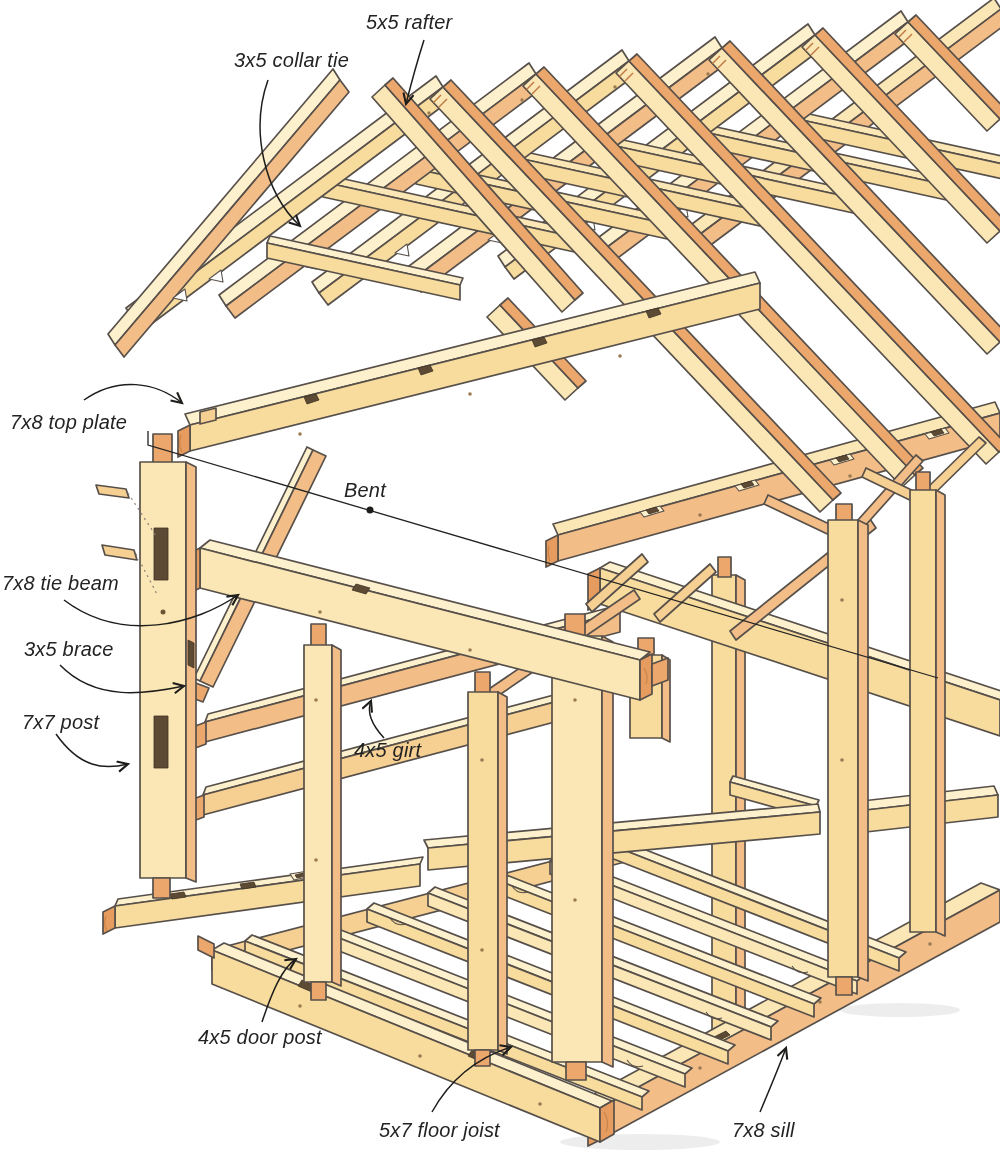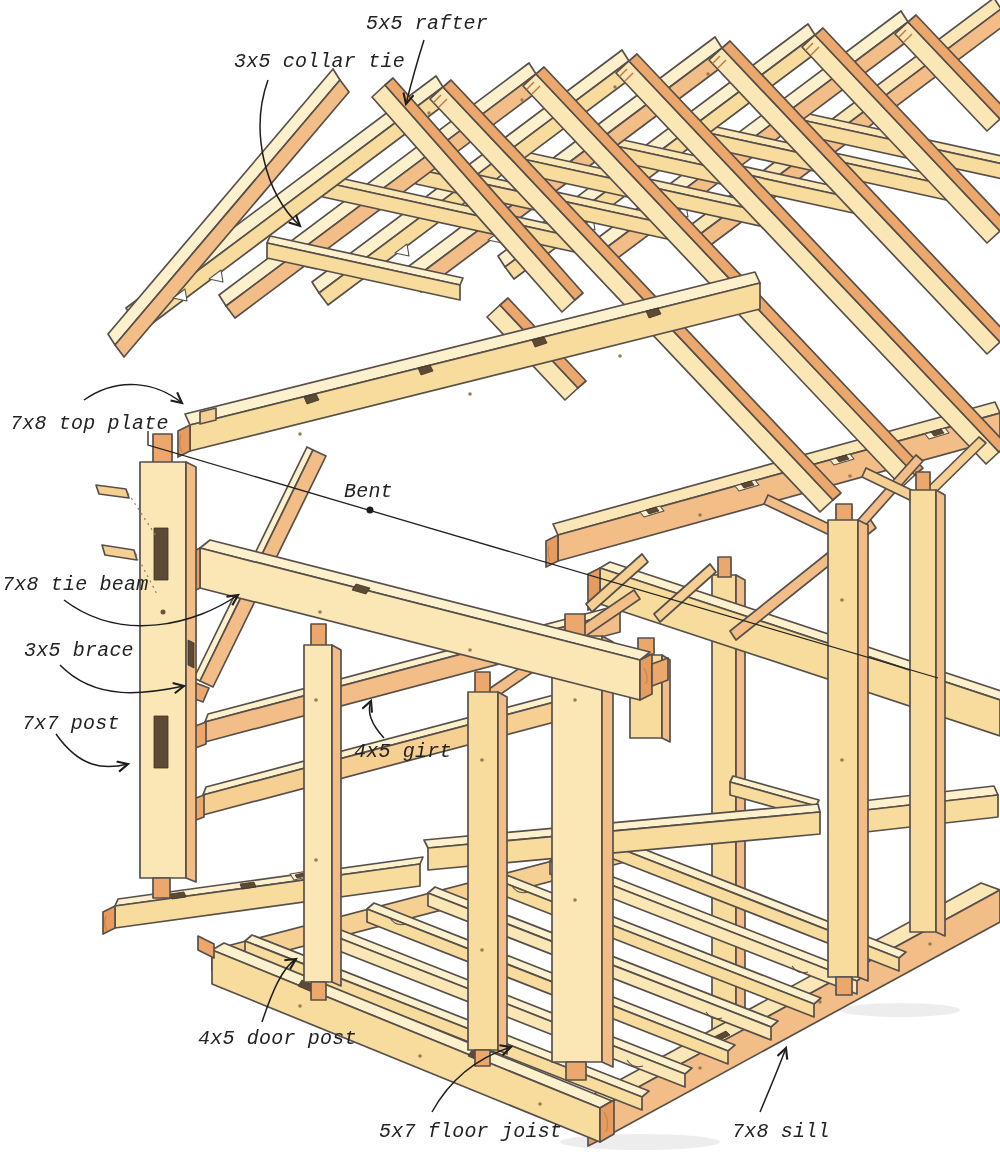--- a/index.html
+++ b/index.html
@@ -1,17 +1,17 @@
 <!DOCTYPE html>
 <html><head>
 <meta charset="utf-8">
 <style>
   html,body{margin:0;padding:0;background:#ffffff;}
   .stage{position:relative;width:1000px;height:1155px;background:#ffffff;overflow:hidden;
-         font-family:Liberation Mono, monospace;}
+         font-family:Liberation Sans, sans-serif;}
   svg{display:block}
   .w-xl{fill:#fdf0cc}
   .w-lt{fill:#fbe7b5}
   .w-cr{fill:#f8dc9e}
   .w-md{fill:#f6cf92}
   .w-pe{fill:#f3bd88}
   .w-dp{fill:#eca76c}
   .w-eg{fill:#e59c5e}
   .outl{stroke:#57504a;stroke-width:1.7;stroke-linejoin:round}
   .thin{stroke:#57504a;stroke-width:1.1;stroke-linejoin:round}

